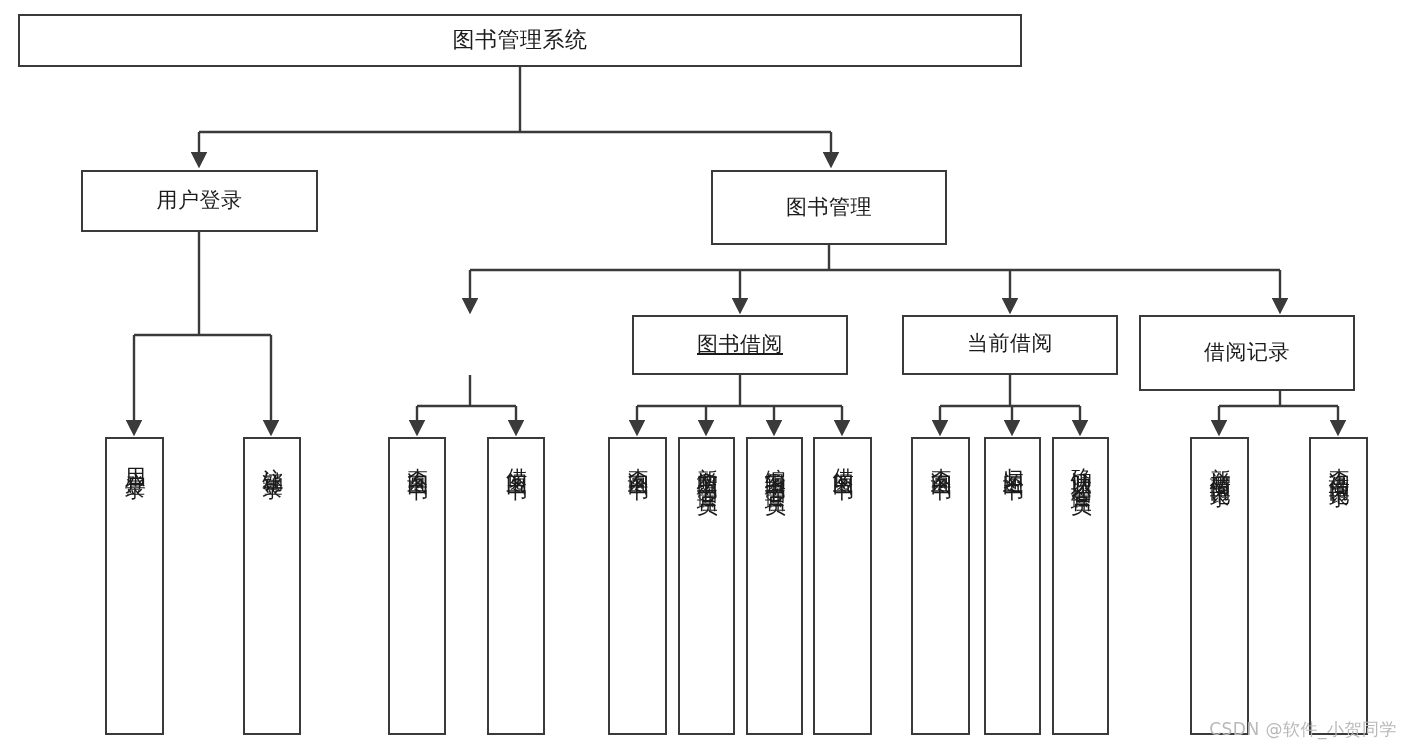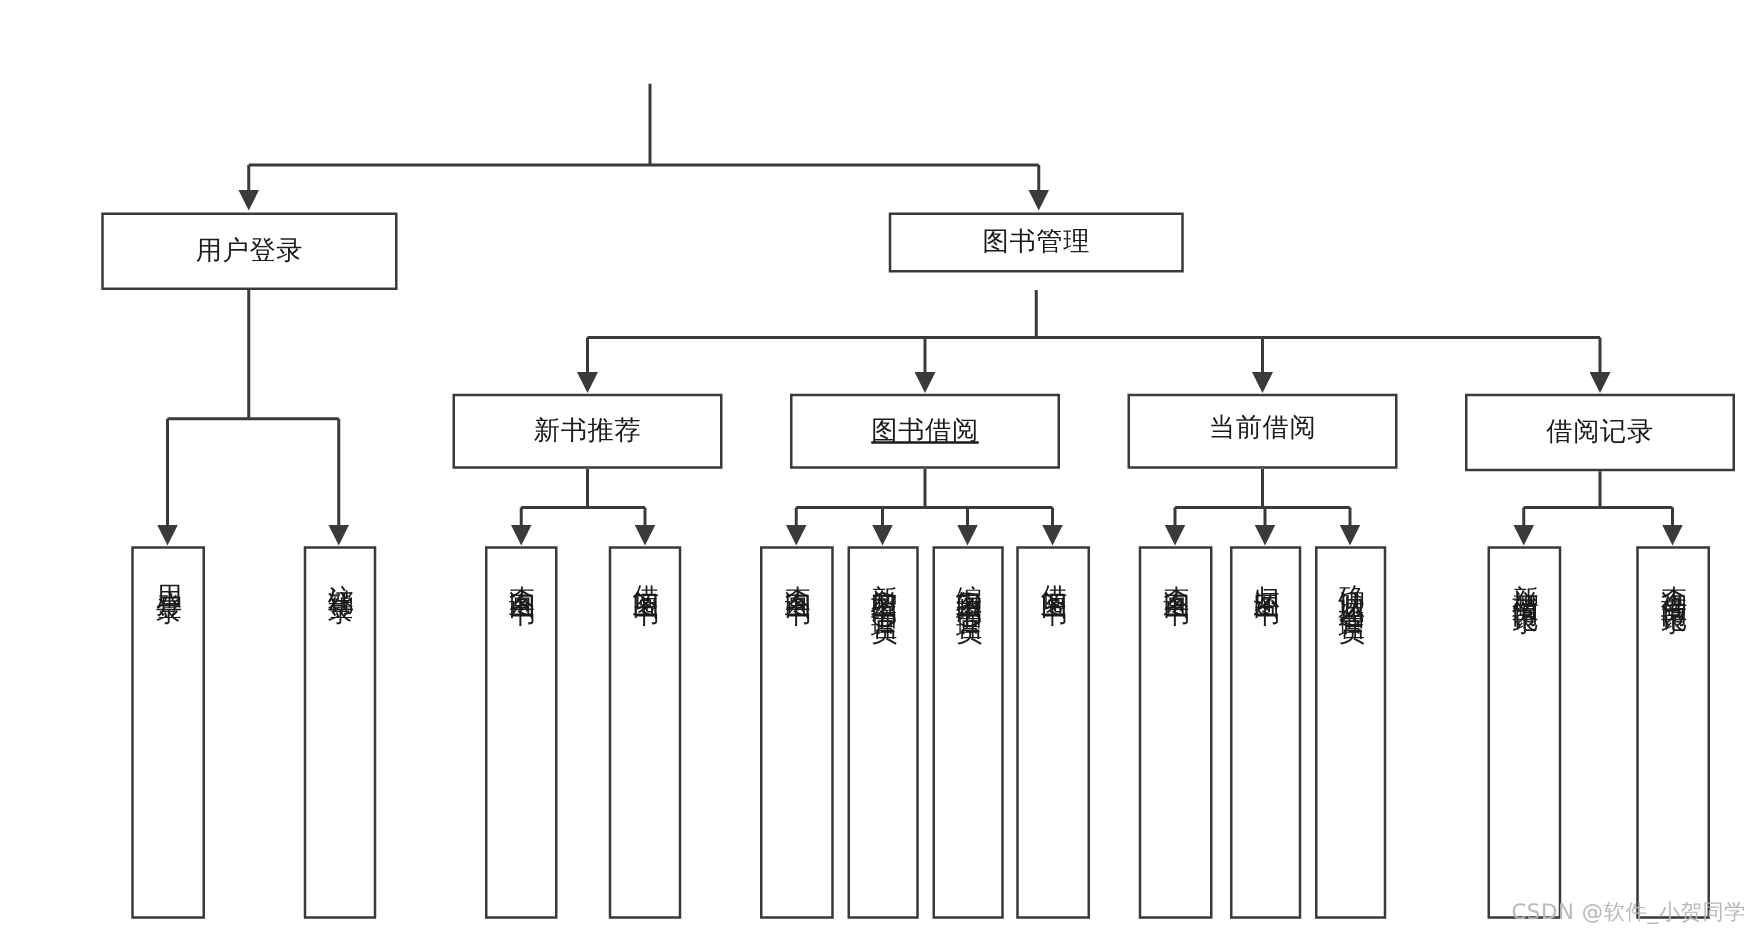--- a/index.html
+++ b/index.html
@@ -113,38 +113,38 @@
       <path d="M 1012 406 L 1012 428" marker-end="url(#arrow)"></path>
       <path d="M 1080 406 L 1080 428" marker-end="url(#arrow)"></path>
 
       <path d="M 1280 375 L 1280 406"></path>
       <path d="M 1219 406 L 1338 406"></path>
       <path d="M 1219 406 L 1219 428" marker-end="url(#arrow)"></path>
       <path d="M 1338 406 L 1338 428" marker-end="url(#arrow)"></path>
     </g>
   </svg>
 
+  <div class="node root" style="left:18px; top:14px; width:1004px; height:53px;">
+    <span class="label">图书管理系统</span>
+  </div>
 
   <div class="node" style="left:81px; top:170px; width:237px; height:62px;">
     <span class="label">用户登录</span>
   </div>
-  <div class="node" style="left:711px; top:170px; width:236px; height:48px;">
+  <div class="node" style="left:711px; top:170px; width:236px; height:75px;">
     <span class="label">图书管理</span>
   </div>
 
-  <div class="node" style="left:362px; top:315px; width:216px; height:60px;">
-    <span class="label">新书推荐</span>
-  </div>
   <div class="node" style="left:632px; top:315px; width:216px; height:60px;text-decoration:underline;">
     <span class="label">图书借阅</span>
   </div>
   <div class="node" style="left:902px; top:315px; width:216px; height:60px;font-family:Liberation Mono, monospace;">
     <span class="label">当前借阅</span>
   </div>
-  <div class="node" style="left:1172px; top:315px; width:216px; height:62px;">
+  <div class="node" style="left:1139px; top:315px; width:216px; height:76px;">
     <span class="label">借阅记录</span>
   </div>
 
   <div class="node vertical" style="left:105px; top:437px; width:59px; height:298px;">
     <span class="label">用户登录</span>
   </div>
   <div class="node vertical" style="left:243px; top:437px; width:58px; height:298px;">
     <span class="label">注销登录</span>
   </div>
 

